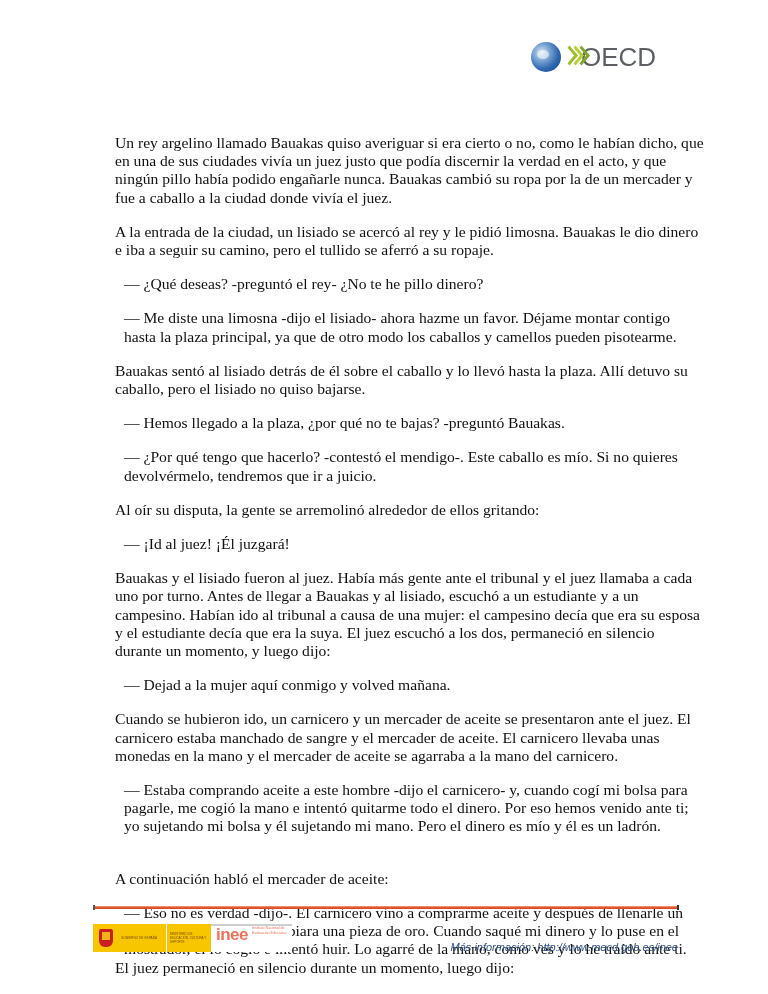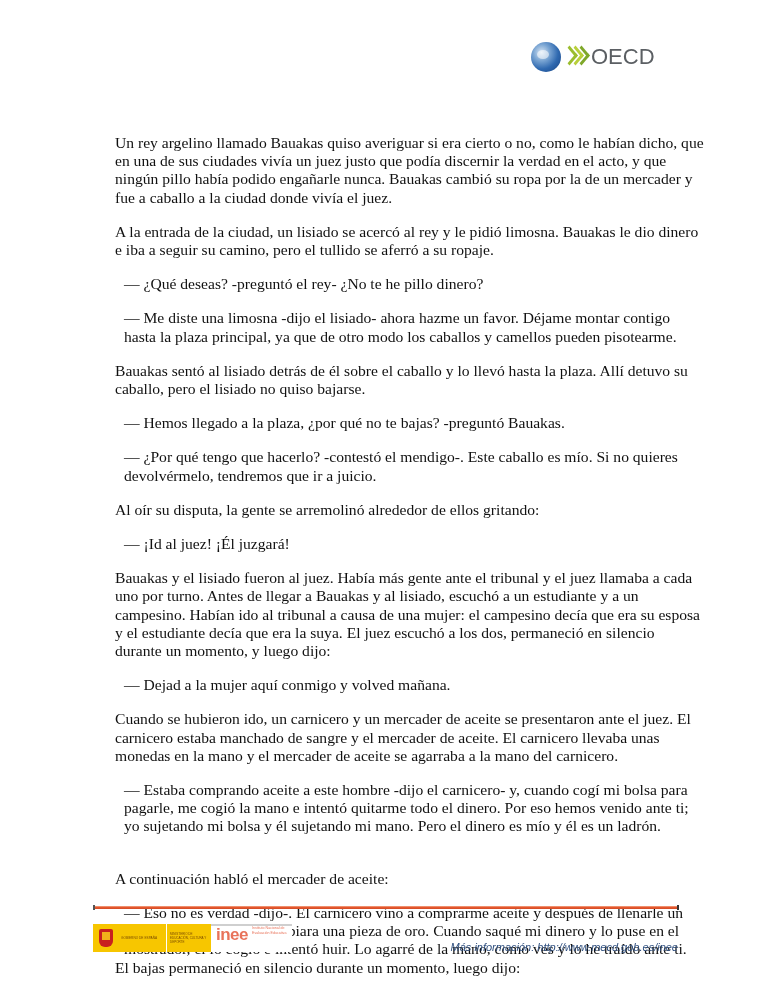--- a/index.html
+++ b/index.html
@@ -9,21 +9,21 @@
     .oecd-logo { position: absolute; left: 531px; top: 40px; width: 140px; height: 34px; display: flex; align-items: center; }
     .globe { width: 30px; height: 30px; border-radius: 50%;
       background: radial-gradient(circle at 35% 35%, #d8e6f4 0%, #7aa5d3 30%, #2f69b0 60%, #163f7d 100%);
       position: relative; }
     .globe::after { content: ""; position: absolute; left: 6px; top: 8px; width: 12px; height: 9px; border-radius: 50%; background: rgba(255,255,255,0.55); }
     .chevrons { display: flex; margin-left: 2px; }
     .chev { width: 6px; height: 22px; position: relative; }
     .chev::before { content: ""; position: absolute; left: 0; top: 3px; width: 10px; height: 10px; border-right: 3px solid #9bbd2e; border-bottom: 3px solid #9bbd2e; transform: rotate(-45deg) skew(-5deg,-5deg); }
     .chev.c2::before { border-color: #b8cf3a; }
     .chev.c3::before { border-color: #7fa82a; }
-    .oecd-word { font-family: "Liberation Sans", sans-serif; font-size: 22px; color: #5b5f63; margin-left: 10px; letter-spacing: 0px; line-height: 1; }
+    .oecd-word { font-family: "Liberation Sans", sans-serif; font-size: 26px; color: #5b5f63; letter-spacing: 0px; line-height: 1; }
 
     .title { position: absolute; left: 0; width: 768px; top: 92px; text-align: center;
       font-family: "Liberation Sans", sans-serif; font-weight: bold; font-size: 21px; color: #000; margin: 0; }
 
     .body { position: absolute; left: 93px; top: 134px; width: 590px;
       font-family: "Liberation Serif", serif; font-size: 15.6px; line-height: 18.2px; color: #111; margin-left: 22px; }
     .body p { margin: 0 0 16px 0; }
     .body p.dlg { padding-left: 9px; }
     .body p.tight { margin-bottom: 0; }
     .body p.extra { margin-bottom: 34px; }
@@ -70,21 +70,21 @@
     <p class="dlg">— Hemos llegado a la plaza, ¿por qué no te bajas? -preguntó Bauakas.</p>
     <p class="dlg">— ¿Por qué tengo que hacerlo? -contestó el mendigo-. Este caballo es mío. Si no quieres devolvérmelo, tendremos que ir a juicio.</p>
     <p>Al oír su disputa, la gente se arremolinó alrededor de ellos gritando:</p>
     <p class="dlg">— ¡Id al juez! ¡Él juzgará!</p>
     <p>Bauakas y el lisiado fueron al juez. Había más gente ante el tribunal y el juez llamaba a cada uno por turno. Antes de llegar a Bauakas y al lisiado, escuchó a un estudiante y a un campesino. Habían ido al tribunal a causa de una mujer: el campesino decía que era su esposa y el estudiante decía que era la suya. El juez escuchó a los dos, permaneció en silencio durante un momento, y luego dijo:</p>
     <p class="dlg">— Dejad a la mujer aquí conmigo y volved mañana.</p>
     <p>Cuando se hubieron ido, un carnicero y un mercader de aceite se presentaron ante el juez. El carnicero estaba manchado de sangre y el mercader de aceite. El carnicero llevaba unas monedas en la mano y el mercader de aceite se agarraba a la mano del carnicero.</p>
     <p class="dlg extra">— Estaba comprando aceite a este hombre -dijo el carnicero- y, cuando cogí mi bolsa para pagarle, me cogió la mano e intentó quitarme todo el dinero. Por eso hemos venido ante ti; yo sujetando mi bolsa y él sujetando mi mano. Pero el dinero es mío y él es un ladrón.</p>
     <p>A continuación habló el mercader de aceite:</p>
     <p class="dlg tight">— Eso no es verdad -dijo-. El carnicero vino a comprarme aceite y después de llenarle un jarro, me pidió que le cambiara una pieza de oro. Cuando saqué mi dinero y lo puse en el mostrador, él lo cogió e intentó huir. Lo agarré de la mano, como ves y lo he traído ante ti.</p>
-    <p class="tight">El bajas permaneció en silencio durante un momento, luego dijo:</p>
+    <p class="tight">El juez permaneció en silencio durante un momento, luego dijo:</p>
   </div>
 
   <div class="footer-rule"></div>
 
   <div class="footer-logos">
     <div class="gov">
       <span class="crest"></span>
       <span class="gov-text">GOBIERNO DE ESPAÑA</span>
     </div>
     <div class="mec">MINISTERIO DE EDUCACIÓN, CULTURA Y DEPORTE</div>

